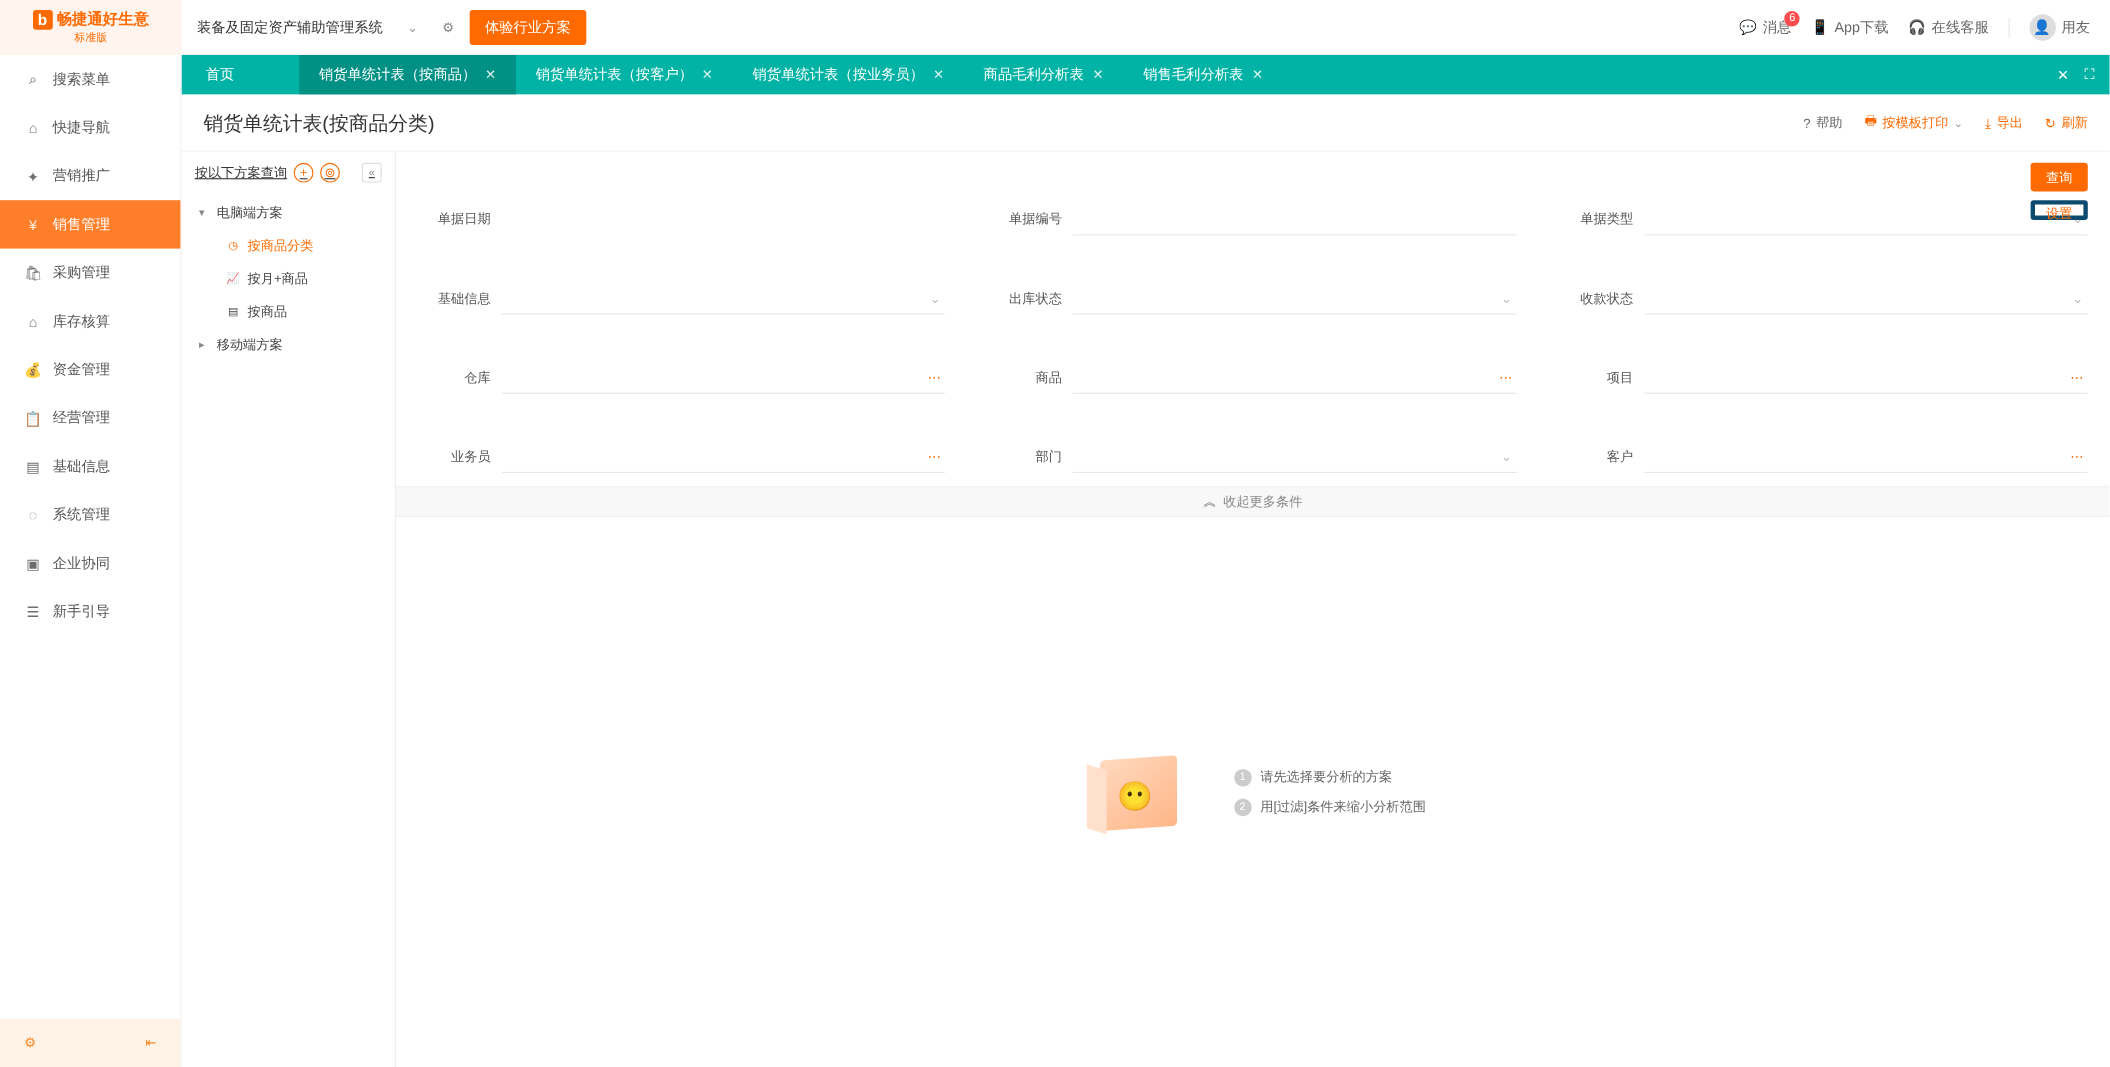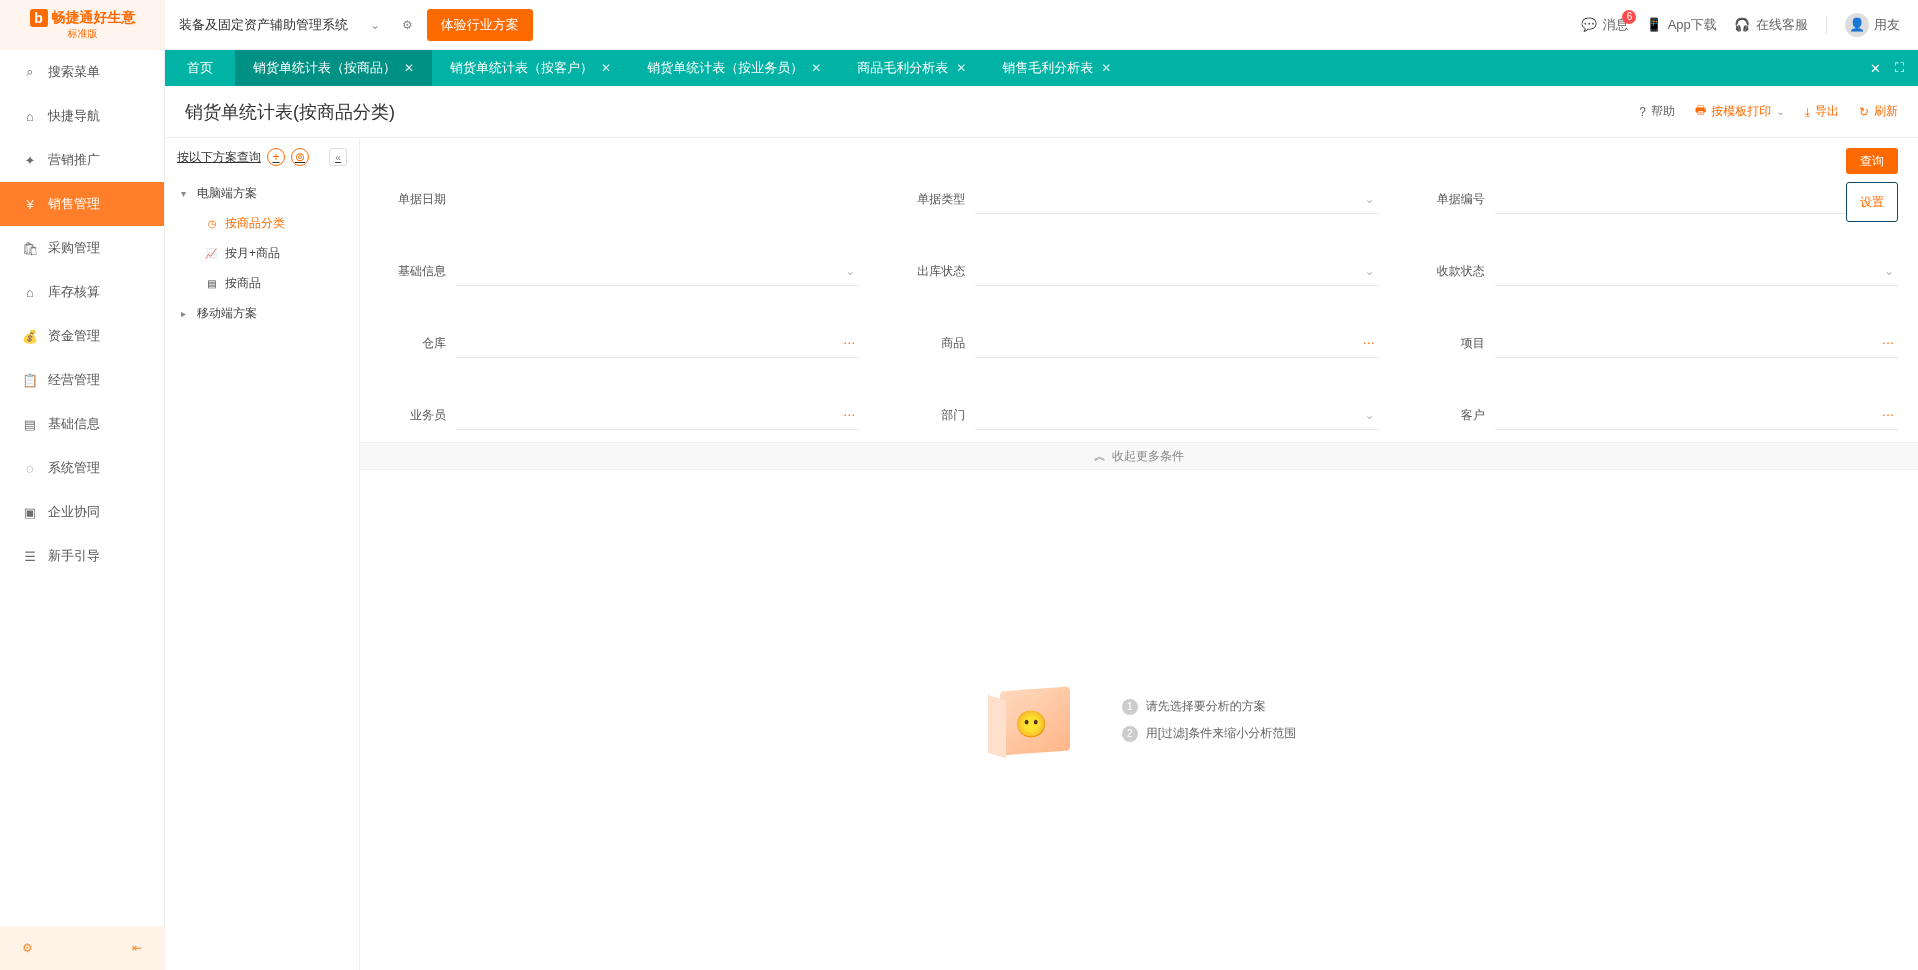--- a/index.html
+++ b/index.html
@@ -27,21 +27,21 @@
 .nav-item.active { background:#ff7e29; color:#fff;}
 .nav-item .ic { width:16px; text-align:center; opacity:.85;}
 .nav-footer { margin-top:auto; height:44px; background:#fff3e8; display:flex; align-items:center; justify-content:space-between; padding:0 22px;}
 .nav-footer .g { color:#ff8a2b; }
 
 
 .main { flex:1; display:flex; flex-direction:column; overflow:hidden;justify-content:center;}
 .tabs { height:36px; background:#00b3a4; display:flex; align-items:stretch; color:#fff; font-size:13px;}
 .tab { padding:0 18px; display:flex; align-items:center; gap:8px; cursor:pointer; }
 .tab.home { padding:0 22px;}
-.tab.active { background:#019184;}
+.tab.active { background:#019184;margin-left:37px;}
 .tab .x { font-size:12px; opacity:.85;}
 .tabs-spacer { flex:1; }
 .tabs-ctrl { display:flex; align-items:center; gap:14px; padding:0 14px; }
 
 
 .page-head { height:52px; display:flex; align-items:center; padding:0 20px; border-bottom:1px solid #f0f0f0; background:#fff;}
 .page-title { font-size:18px; font-weight:500; color:#333;}
 .page-head-right { margin-left:auto; display:flex; align-items:center; gap:20px; color:#666; font-size:12px;}
 .page-head-right .lnk { display:flex; align-items:center; gap:5px; cursor:pointer;}
 .lnk.orange { color:#ff6a00;}
@@ -71,21 +71,21 @@
 .f-field .tail { position:absolute; right:4px; top:6px; color:#bbb; font-size:12px; cursor:pointer;}
 .f-field .tail.orange { color:#ff6a00;}
 
 .date-picks { display:flex; gap:12px; font-size:12px; color:#555; align-items:center;}
 .date-picks .p { cursor:pointer;}
 .date-picks .p.active { background:#ff6a00; color:#fff; padding:1px 6px; border-radius:8px;}
 .date-range { font-size:12px; color:#555; margin-top:4px;}
 
 .actions { position:absolute; right:0; top:0; padding:10px 20px; display:flex; flex-direction:column; gap:8px;}
 .btn-solid { background:#ff6a00; color:#fff; border:none; width:52px; height:26px; border-radius:3px; font-size:12px; cursor:pointer;}
-.btn-outline { background:#fff; color:#ff6a00; border:1px solid #0c4a6e; width:52px; height:40px; border-radius:3px; font-size:12px; cursor:pointer;}
+.btn-outline { background:#fff; color:#ff6a00; border:4px solid #0c4a6e; width:52px; height:18px; border-radius:3px; font-size:12px; cursor:pointer;}
 
 .collapse-bar { height:28px; background:#f8f8f8; display:flex; align-items:center; justify-content:center; gap:6px; color:#888; font-size:12px; cursor:pointer; border-top:1px solid #f0f0f0; border-bottom:1px solid #f0f0f0;}
 
 .empty { flex:1; display:flex; align-items:center; justify-content:center; gap:30px; color:#888;}
 .empty-illu { width:110px; height:90px; position:relative;}
 .box3d { width:70px; height:64px; background:linear-gradient(145deg,#ffd9bf,#ffb687); position:absolute; left:18px; top:14px; border-radius:4px; transform:skewY(-4deg);}
 .box3d:before { content:""; position:absolute; left:-12px; top:6px; width:18px; height:58px; background:#ffe0cc; transform:skewY(20deg);}
 .face { position:absolute; left:34px; top:34px; font-size:26px; color:#8a4a1f;}
 .empty-steps { display:flex; flex-direction:column; gap:10px; font-size:12px; color:#666;}
 .step { display:flex; align-items:center; gap:8px;}
@@ -283,26 +283,26 @@
 
       <div class="filters-wrap">
         <div class="filters-area">
           <div class="filters">
             <div class="filters-grid">
 
               <div class="f-cell">
                 <div class="f-label">单据日期</div>
               </div>
               <div class="f-cell">
+                <div class="f-label">单据编号</div>
+                <div class="f-field"><input class="f-input" style=""></div>
+              </div>
+              <div class="f-cell">
                 <div class="f-label">单据类型</div>
                 <div class="f-field"><input class="f-input" style=""><span class="tail">⌄</span></div>
-              </div>
-              <div class="f-cell">
-                <div class="f-label">单据编号</div>
-                <div class="f-field"><input class="f-input" style=""></div>
               </div>
             </div>
             <div class="filters-grid" id="row2">
                 <div class="f-cell">
                   <div class="f-label">基础信息</div>
                   <div class="f-field"><input class="f-input" style=""><span class="tail">⌄</span></div>
                 </div>
                 <div class="f-cell">
                   <div class="f-label">出库状态</div>
                   <div class="f-field"><input class="f-input" style=""><span class="tail">⌄</span></div>

